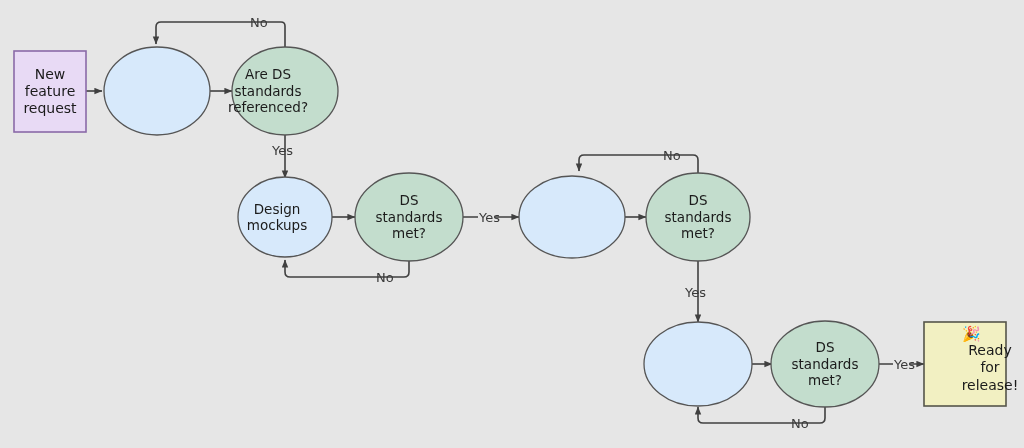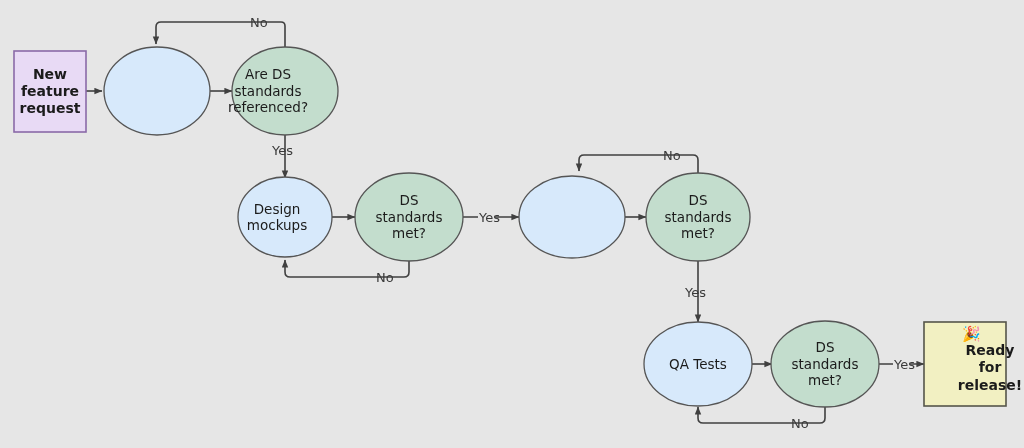--- a/index.html
+++ b/index.html
@@ -45,21 +45,21 @@
     justify-content: center;
     text-align: center;
     color: #1b1b1b;
     line-height: 1.22;
     pointer-events: none;
     white-space: pre-line;
   }
   .lbl-ellipse { font-size: 13.5px; }
   .lbl-box {
     font-size: 14px;
-    font-weight: bold;
+    font-weight: normal;
     border-radius: 9px;
   }
   .edge-label {
     position: absolute;
     color: #3a3a3a;
     font-size: 13px;
     line-height: 1;
     white-space: nowrap;
   }
   .emoji {
@@ -145,21 +145,20 @@
 
   <div class="node-label lbl-ellipse" style="left:355px; top:173px; width:108px; height:88px;">DS
 standards
 met?</div>
 
 
   <div class="node-label lbl-ellipse" style="left:646px; top:173px; width:104px; height:88px;">DS
 standards
 met?</div>
 
-  <div class="node-label lbl-ellipse" style="left:644px; top:322px; width:108px; height:84px;">QA Tests</div>
 
   <div class="node-label lbl-ellipse" style="left:771px; top:321px; width:108px; height:86px;">DS
 standards
 met?</div>
 
   <div class="node-label lbl-box" style="left:924px; top:330px; width:72px; height:76px;margin-left:30px;">Ready
 for release!</div>
 
   <div class="emoji" style="left:962px; top:327px;">🎉</div>
 

